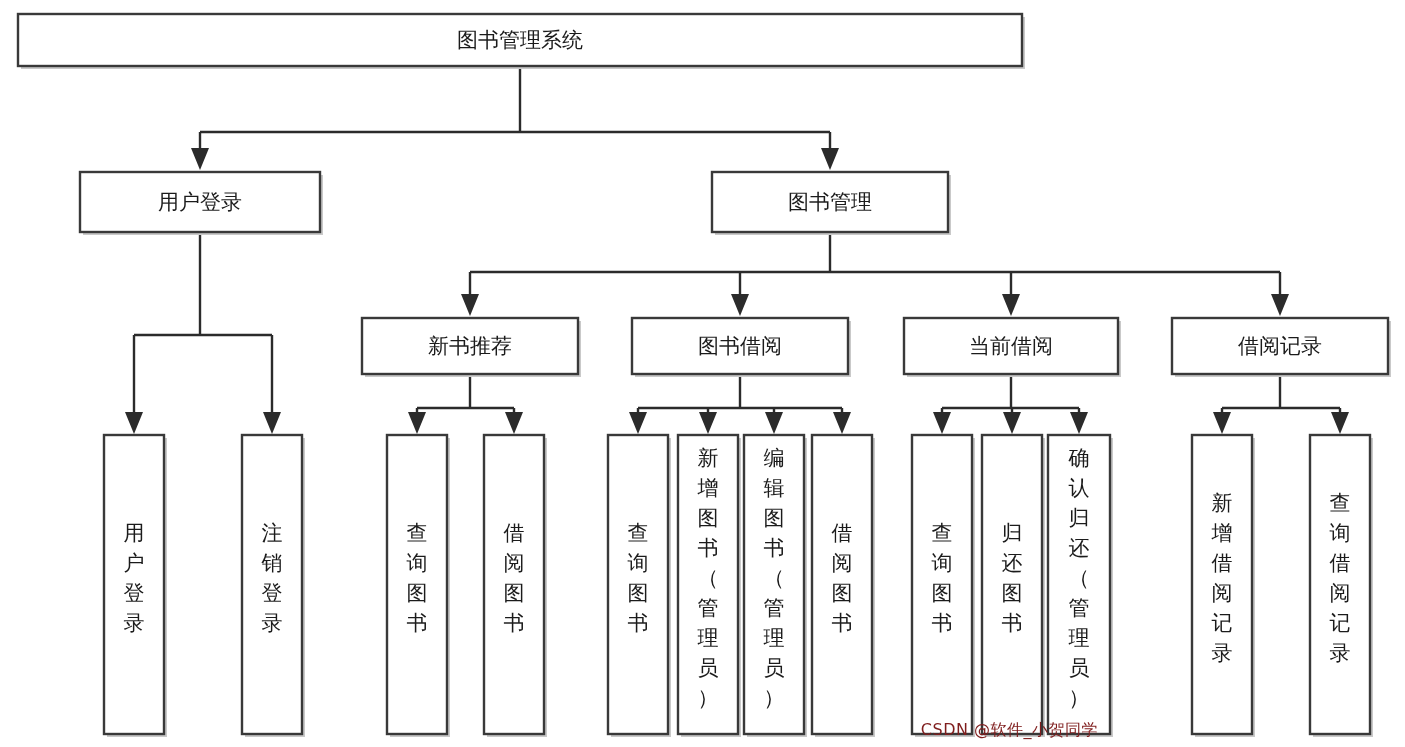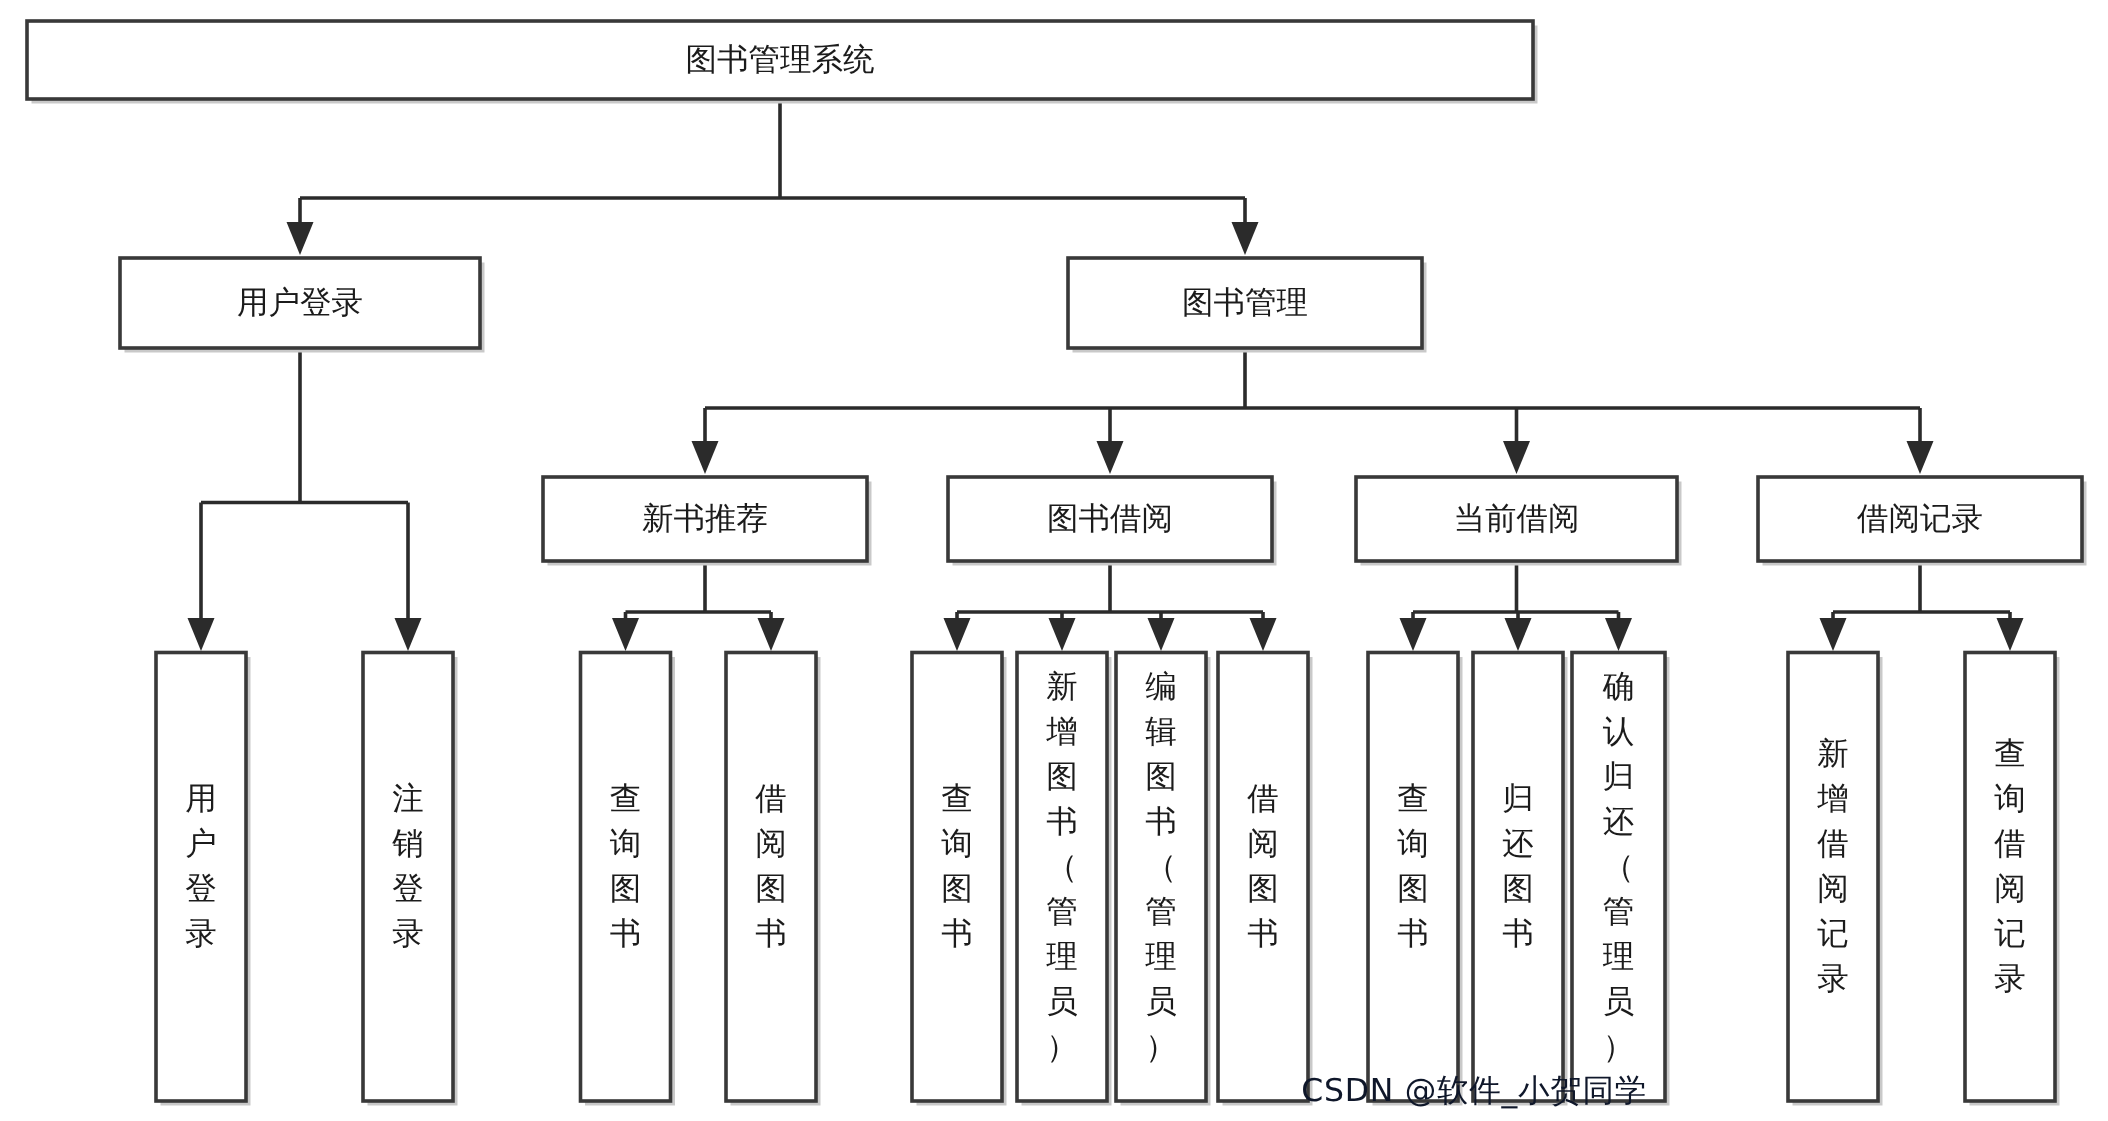--- a/index.html
+++ b/index.html
@@ -58,22 +58,22 @@
     font-family: "DejaVu Sans", "Liberation Sans", sans-serif;
     font-size: 21px;
     fill: #1b1b1b;
     text-anchor: middle;
   }
   .watermark {
     position: absolute;
     right: 14px;
     bottom: 6px;
     font-family: "DejaVu Sans", "Liberation Sans", sans-serif;
-    font-size: 21px;
-    color: #0f172a;
+    font-size: 16px;
+    color: #7f1d1d;
     letter-spacing: 0.5px;
     white-space: nowrap;
     user-select: none;
   }
 </style>
 </head>
 <body>
 
 <div id="diagram-root">
   <svg id="tree-svg" viewBox="0 0 1405 747">

